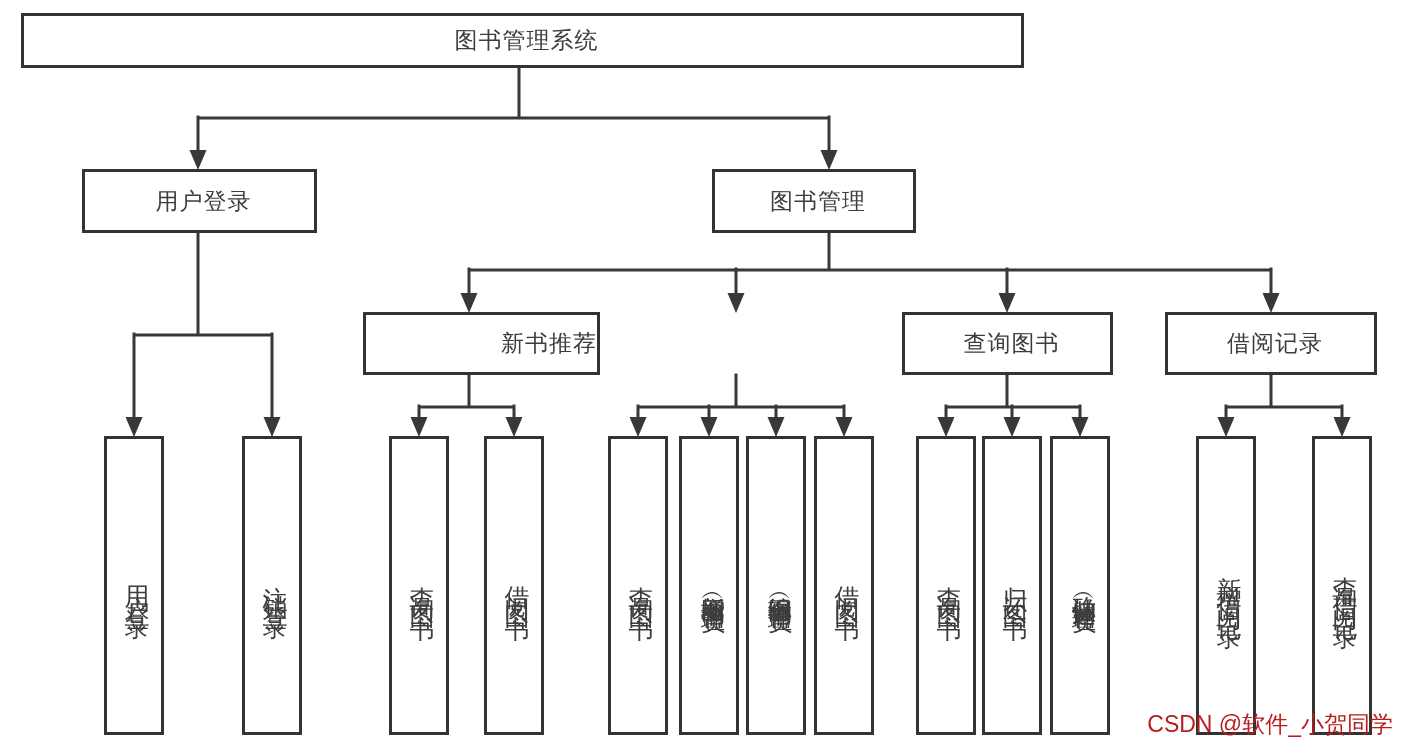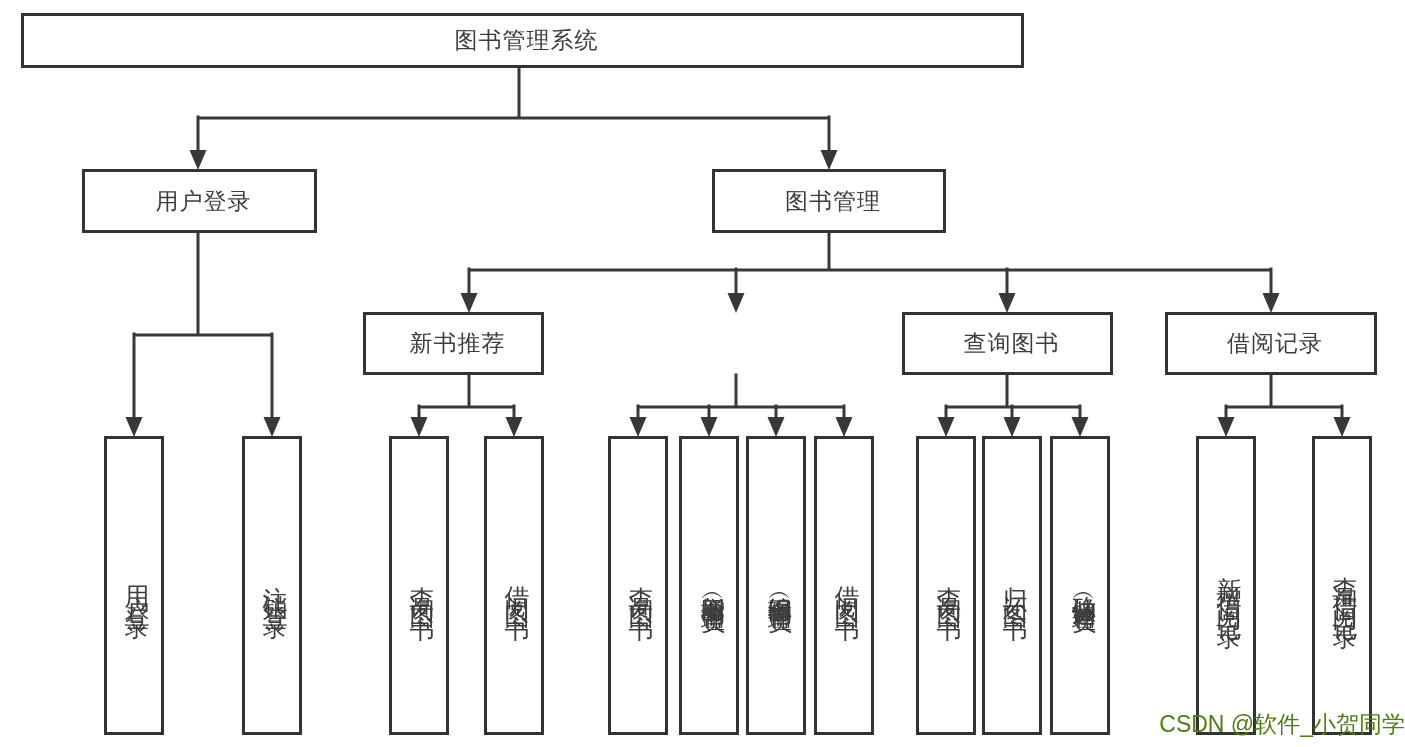--- a/index.html
+++ b/index.html
@@ -18,46 +18,46 @@
     background:#ffffff;
     display:flex;align-items:center;justify-content:center;
     color:#3d3d3d;
     z-index:2;
     padding-left:8px;
   }
   .h-label{font-size:23px;letter-spacing:1px;white-space:nowrap;}
   .root{left:21px;top:13px;width:1003px;height:55px;}
   .lvl2,.lvl3{height:64px;}
   .n-login{left:82px;top:169px;width:235px;}
-  .n-mgmt{left:712px;top:169px;width:234px;}
+  .n-mgmt{left:712px;top:169px;width:204px;}
   .lvl3{top:312px;height:63px;}
-  .n-rec{left:363px;width:181px;}
+  .n-rec{left:363px;width:237px;justify-content:flex-end;}
   .n-bor{left:630px;width:212px;}
   .n-cur{left:902px;width:211px;}
   .n-hist{left:1165px;width:212px;}
   .leaf{top:436px;width:60px;height:299px;}
   .v-text{
     writing-mode:vertical-rl;
     text-orientation:mixed;
     font-size:25px;
     letter-spacing:10px;
     color:#3d3d3d;
     white-space:nowrap;
   }
   .v-text.long{font-size:24px;letter-spacing:2px;}
   .lf1{left:104px;}  .lf2{left:242px;}
   .lf3{left:389px;}  .lf4{left:484px;}
   .lf5{left:608px;}  .lf6{left:679px;}  .lf7{left:746px;}  .lf8{left:814px;}
   .lf9{left:916px;}  .lf10{left:982px;} .lf11{left:1050px;}
   .lf12{left:1196px;}.lf13{left:1312px;}
   .watermark{
     position:absolute;
-    right:0;bottom:7px;
+    right:12px;bottom:7px;
     font-size:23px;
-    color:#4d7c0f;
+    color:#b91c1c;
     z-index:3;
     white-space:nowrap;
   }
 </style>
 </head>
 <body>
 
 <div class="stage">
 
   <svg class="connectors" width="1405" height="747" viewBox="0 0 1405 747">

